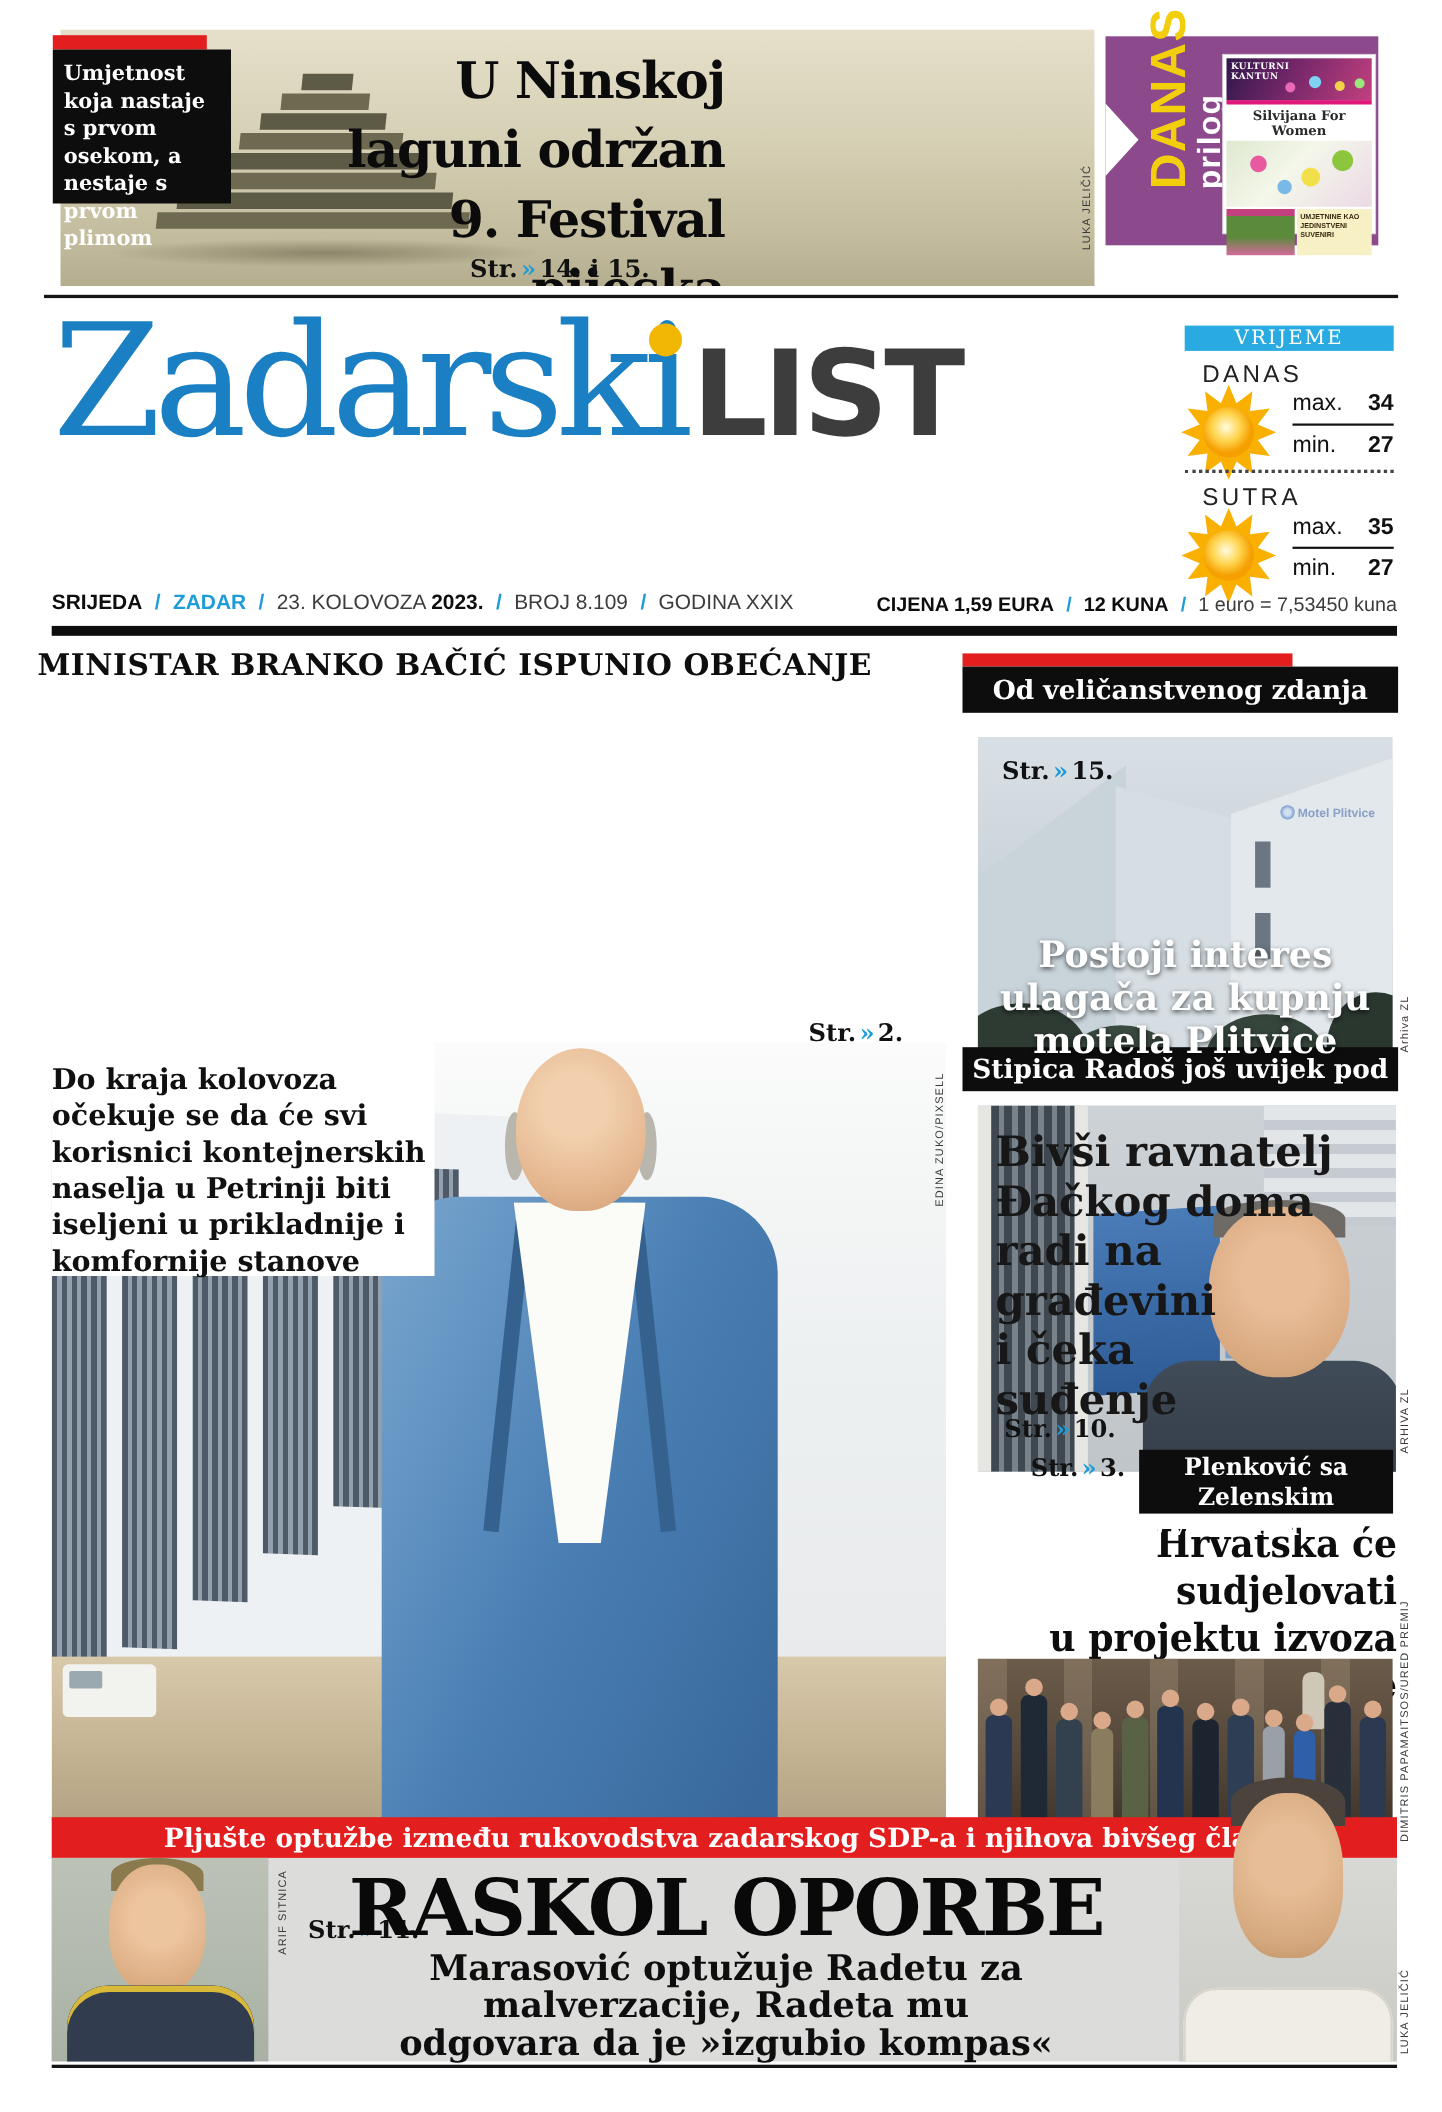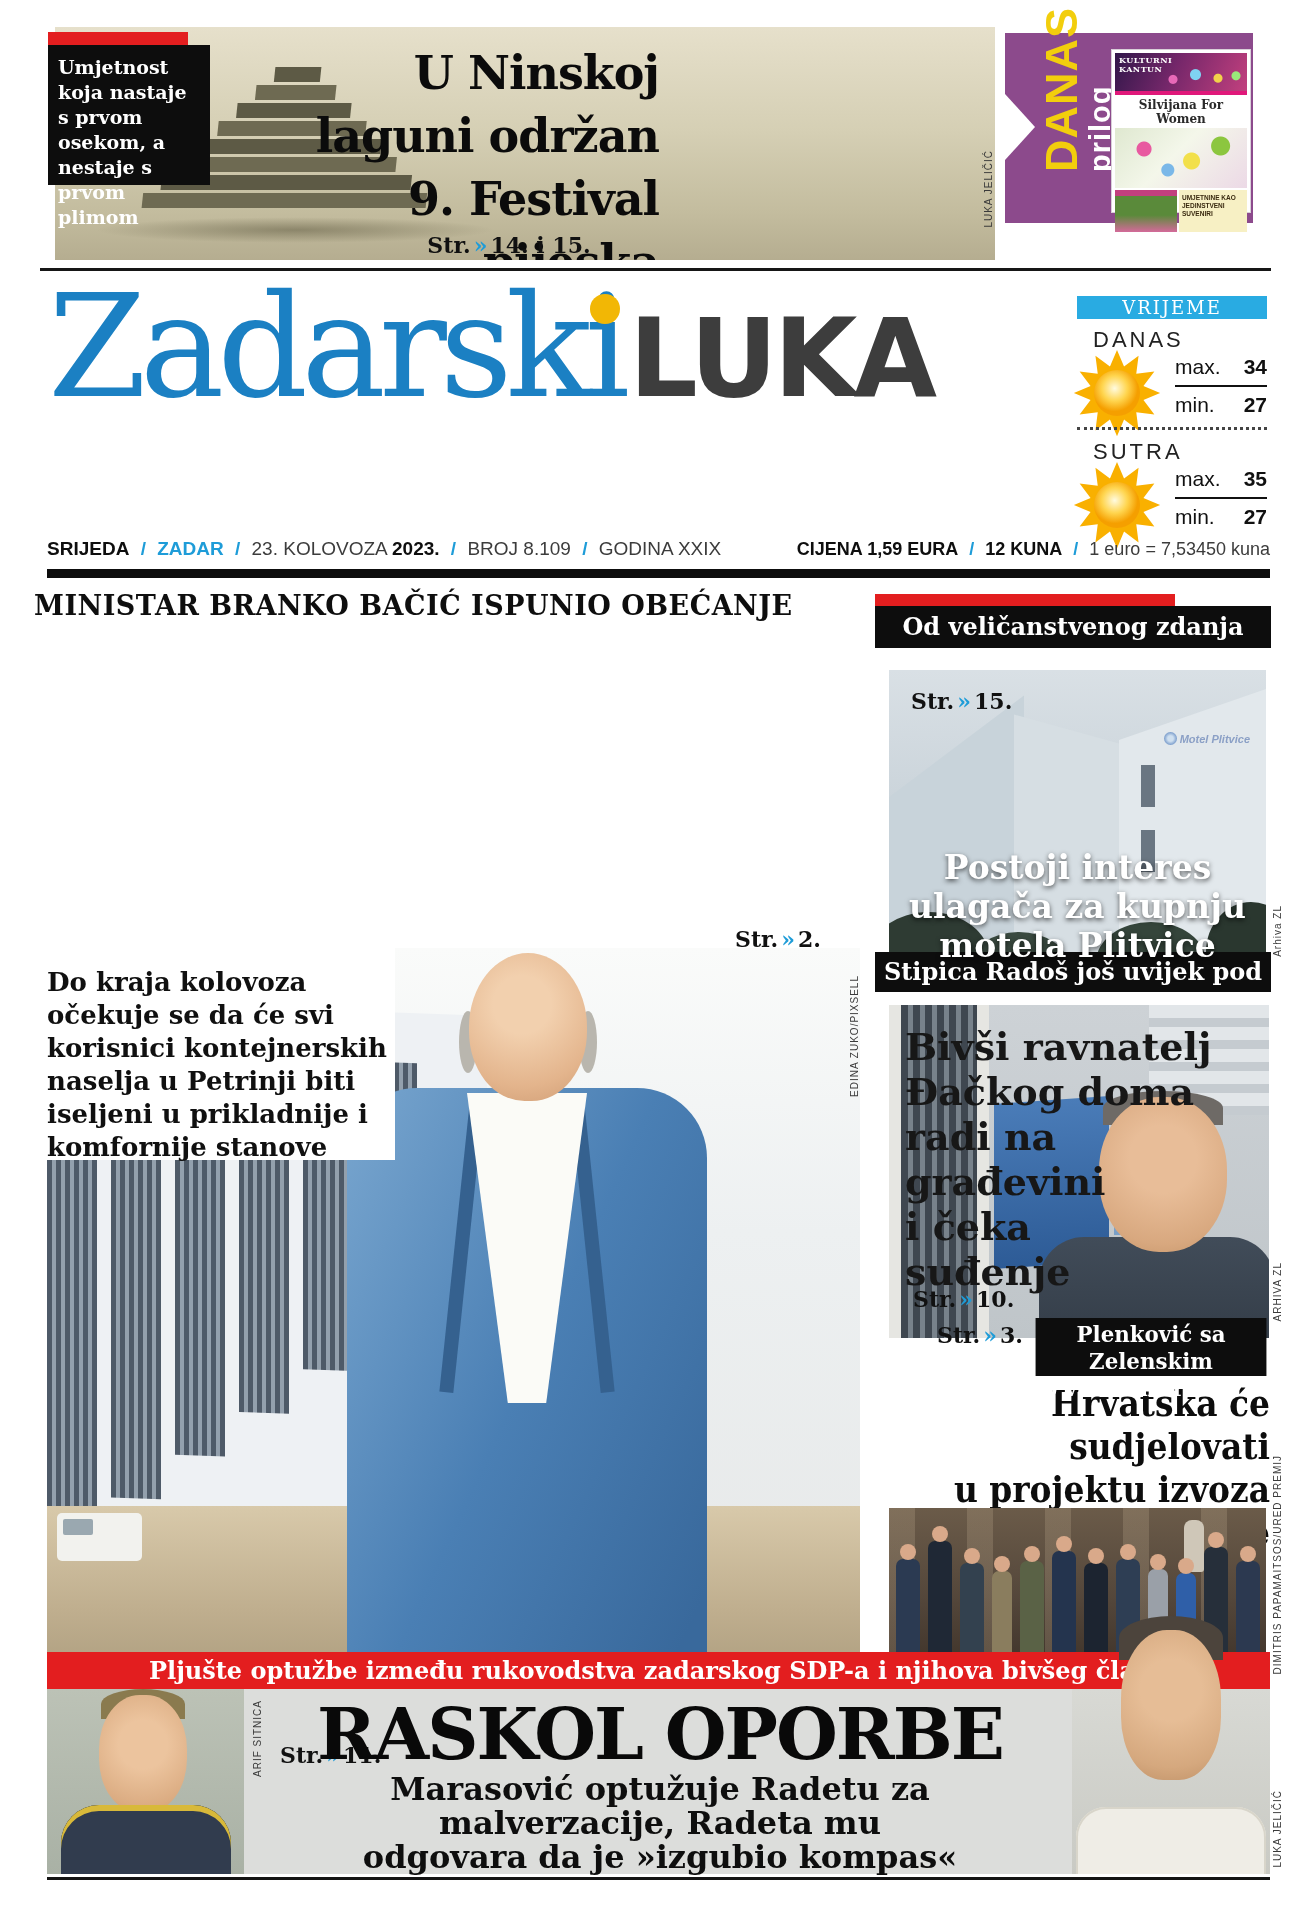--- a/index.html
+++ b/index.html
@@ -117,21 +117,21 @@
   .sec-bar{background:#0d0d0d;color:#fff;font-family:"DejaVu Serif",serif;font-weight:bold;
            font-size:24px;text-align:center;}
   .motel-bar{left:875px;top:606px;width:396px;height:42px;line-height:42px;}
   .motel-photo{left:889px;top:670px;width:377px;height:318px;overflow:hidden;
                background:linear-gradient(180deg,#d9e0e5 0%,#c6d0d7 55%,#b2bcc2 100%);}
   .m-plane{position:absolute;top:0;height:100%;}
   .m-p1{left:0;width:135px;background:#c8d3da;clip-path:polygon(0 40%,100% 8%,100% 100%,0 100%);}
   .m-p2{left:125px;width:115px;background:#d6dee3;clip-path:polygon(0 14%,100% 24%,100% 100%,0 100%);}
   .m-p3{left:230px;width:147px;background:#e2e8ec;clip-path:polygon(0 22%,100% 6%,100% 100%,0 100%);}
   .m-win{position:absolute;width:14px;height:42px;background:#6a7682;}
-  .m-sign{position:absolute;right:16px;top:62px;font-size:11px;font-weight:bold;color:#8ba0c6;font-style:italic;}
+  .m-sign{position:absolute;right:16px;top:62px;font-size:11px;font-weight:bold;color:#8ba0c6;}
   .m-sign::before{content:"";display:inline-block;width:13px;height:13px;border-radius:50%;
                   background:radial-gradient(circle,#cfe0f0 30%,#3a6ab0);margin-right:3px;vertical-align:-2px;}
   .m-bush{position:absolute;bottom:-14px;border-radius:50%;}
   .m-ground{position:absolute;left:0;bottom:0;width:100%;height:26px;background:#939da2;}
   .motel-ref{left:911px;top:688px;z-index:2;}
   .motel-overlay{left:889px;top:848px;width:377px;text-align:center;z-index:2;color:#fff;
                  font-family:"DejaVu Serif",serif;font-weight:bold;font-size:33px;line-height:39px;
                  text-shadow:0 2px 5px rgba(0,0,0,.65);}
   .motel-credit{left:1272px;top:905px;}
   .rados-bar{left:875px;top:952px;width:396px;height:40px;line-height:40px;}
@@ -238,21 +238,21 @@
     <div class="mag-title">Silvijana For Women</div>
     <div class="mag-art"></div>
     <div class="mag-row">
       <div class="mag-tile1"></div>
       <div class="mag-tile2">Umjetnine kao<br>jedinstveni<br>suveniri</div>
     </div>
   </div>
 
   <div class="abs rule-top"></div>
   <div class="abs masthead">
-    <span class="mh-z"><span>Zadarsk</span><span class="mh-i"><span>i</span></span></span><span class="mh-list">LUKA</span>
+    <span class="mh-z"><span>Zadarsk</span><span class="mh-i"><span>i</span></span></span><span class="mh-list">LIST</span>
   </div>
 
   <div class="abs weather">
     <div class="w-bar">VRIJEME</div>
     <div class="w-day">
       <div class="w-name">DANAS</div>
       <svg class="w-sun" viewBox="0 0 64 64">
         <defs>
             <radialGradient id="sg1" cx="45%" cy="40%">
               <stop offset="0%" stop-color="#fffbe0"></stop>

